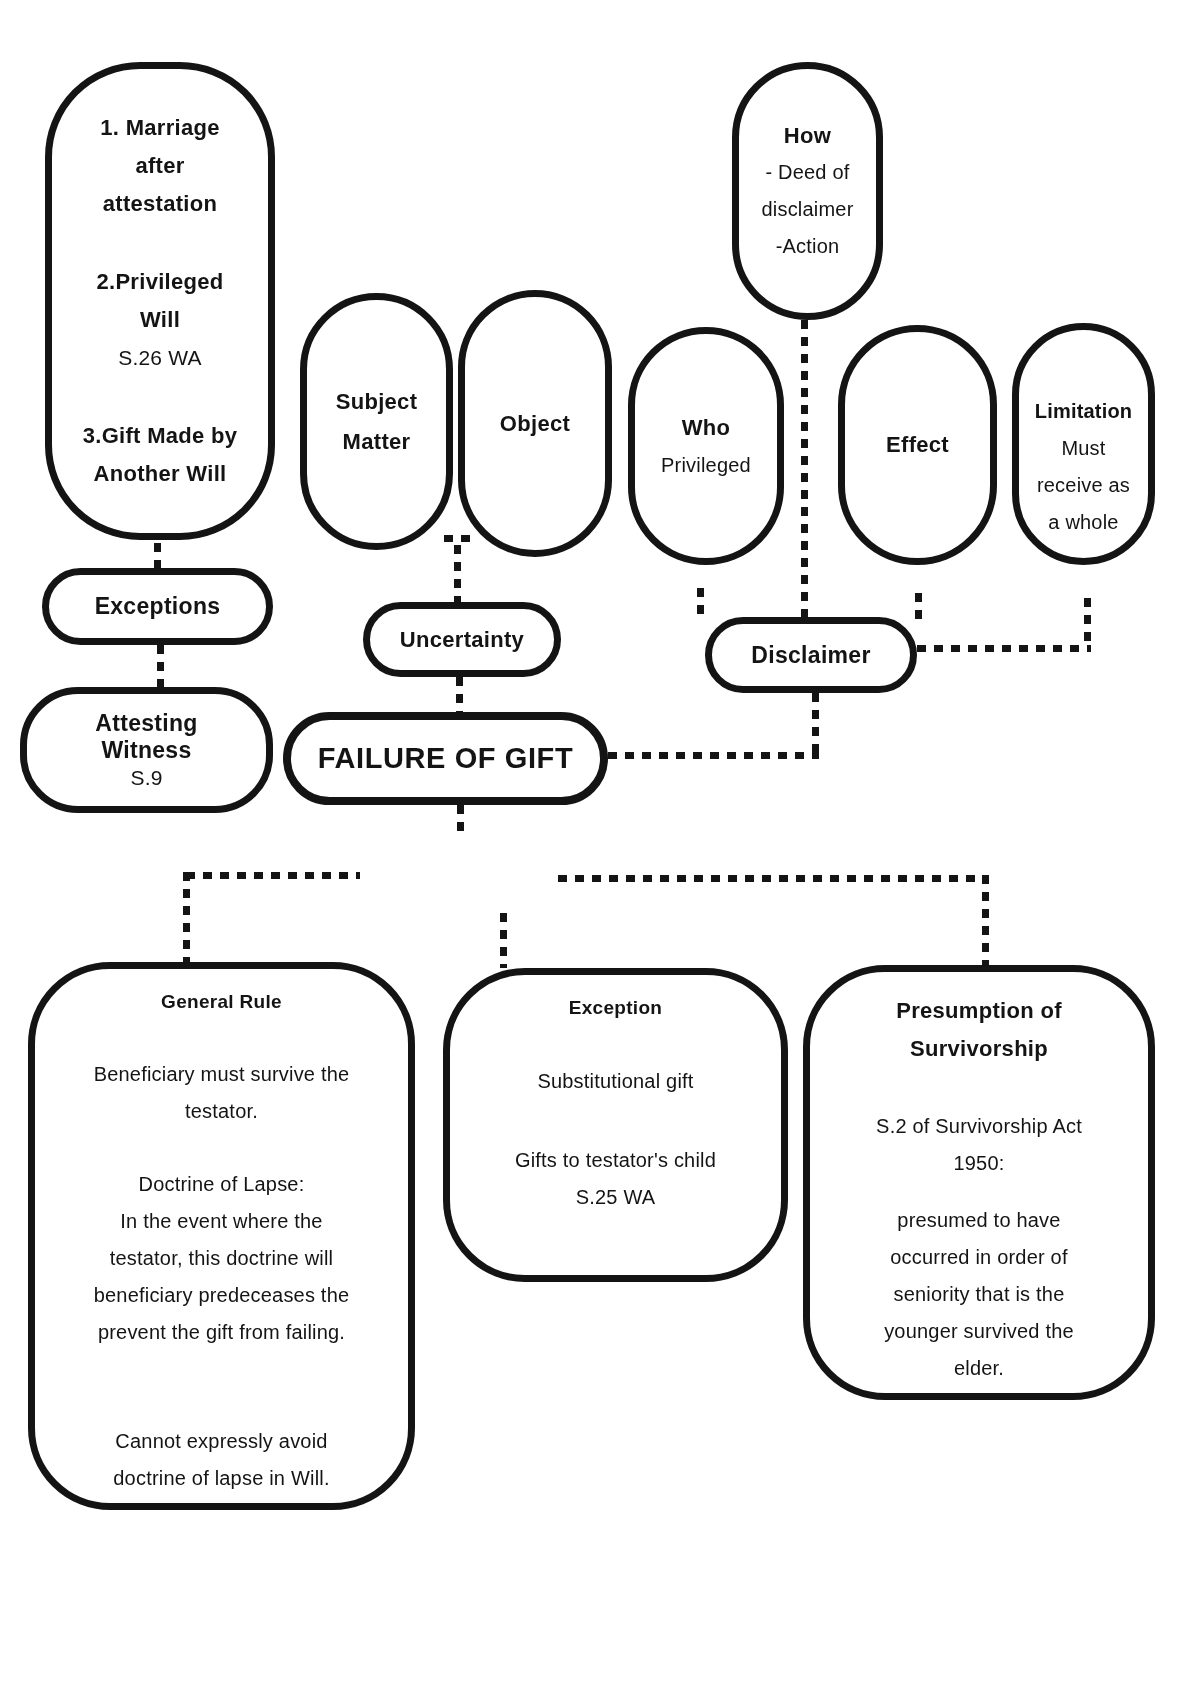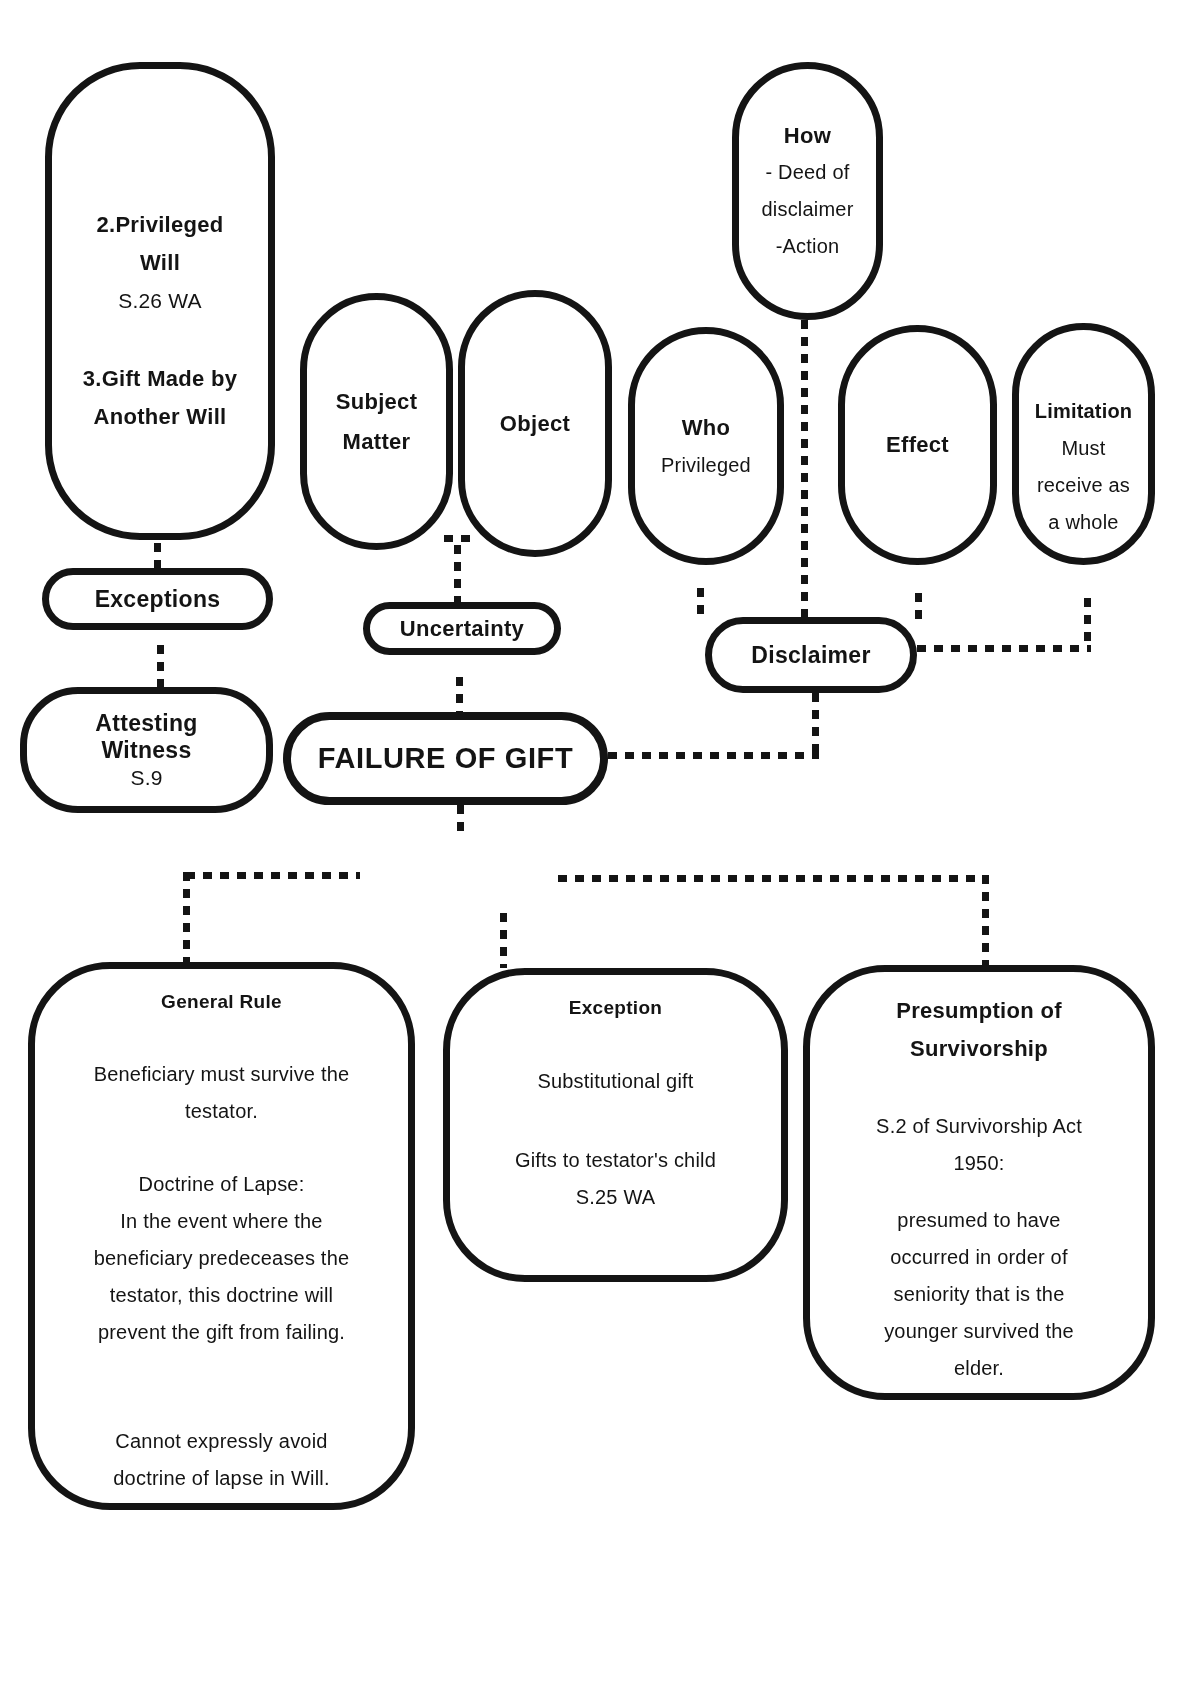--- a/index.html
+++ b/index.html
@@ -47,32 +47,37 @@
   <div class="dv" style="left:812px; top:693px; height:62px;"></div>
   <div class="dh" style="left:608px; top:752px; width:211px;"></div>
   <div class="dv" style="left:457px; top:805px; height:32px;"></div>
   <div class="dh" style="left:186px; top:872px; width:174px;"></div>
   <div class="dv" style="left:183px; top:872px; height:90px;"></div>
   <div class="dv" style="left:500px; top:913px; height:55px;"></div>
   <div class="dh" style="left:558px; top:875px; width:431px;"></div>
   <div class="dv" style="left:982px; top:875px; height:90px;"></div>
 
   <div class="shape" style="left:45px; top:62px; width:230px; height:478px; border-radius:95px;">
+    <div class="b22">
+        <div>1. Marriage</div>
+        <div>after</div>
+        <div>attestation</div>
+      </div>
     <div class="b22 mt40">
         <div>2.Privileged</div>
         <div>Will</div>
       </div>
     <div class="note21">S.26 WA</div>
     <div class="b22 mt40">
         <div>3.Gift Made by</div>
         <div>Another Will</div>
       </div>
   </div>
 
-  <div class="shape" style="left:42px; top:568px; width:231px; height:62px; border-radius:39px;">
+  <div class="shape" style="left:42px; top:568px; width:231px; height:77px; border-radius:39px;">
     <div class="b23">Exceptions</div>
   </div>
 
   <div class="shape" style="left:20px; top:687px; width:253px; height:126px; border-radius:58px;">
     <div class="b23 tight">
         <div>Attesting</div>
         <div>Witness</div>
       </div>
     <div class="note21 tight">S.9</div>
   </div>
@@ -112,40 +117,40 @@
         <div>Must</div>
         <div>receive as</div>
         <div>a whole</div>
       </div>
   </div>
 
   <div class="shape" style="left:705px; top:617px; width:212px; height:76px; border-radius:38px;">
     <div class="b23">Disclaimer</div>
   </div>
 
-  <div class="shape" style="left:363px; top:602px; width:198px; height:53px; border-radius:38px;">
+  <div class="shape" style="left:363px; top:602px; width:198px; height:75px; border-radius:38px;">
     <div class="b23" style="font-size:22px;">Uncertainty</div>
   </div>
 
   <div class="shape" style="left:283px; top:712px; width:325px; height:93px; border-radius:47px; border-width:8px;">
     <div class="failure-title">FAILURE OF GIFT</div>
   </div>
 
 
   <div class="shape" style="left:28px; top:962px; width:387px; height:548px; border-radius:82px; justify-content:flex-start; padding:20px 18px 0 18px;">
     <div class="boxtitle">General Rule</div>
     <div class="body20" style="margin-top:41px;">
         <div>Beneficiary must survive the</div>
         <div>testator.</div>
       </div>
     <div class="body20" style="margin-top:36px;">
         <div>Doctrine of Lapse:</div>
         <div>In the event where the</div>
+        <div>testator, this doctrine will</div>
         <div>beneficiary predeceases the</div>
-        <div>testator, this doctrine will</div>
         <div>prevent the gift from failing.</div>
       </div>
     <div class="body20" style="margin-top:72px;">
         <div>Cannot expressly avoid</div>
         <div>doctrine of lapse in Will.</div>
       </div>
   </div>
 
   <div class="shape" style="left:443px; top:968px; width:345px; height:314px; border-radius:82px; justify-content:flex-start; padding:20px 14px 0 14px;">
     <div class="boxtitle">Exception</div>

